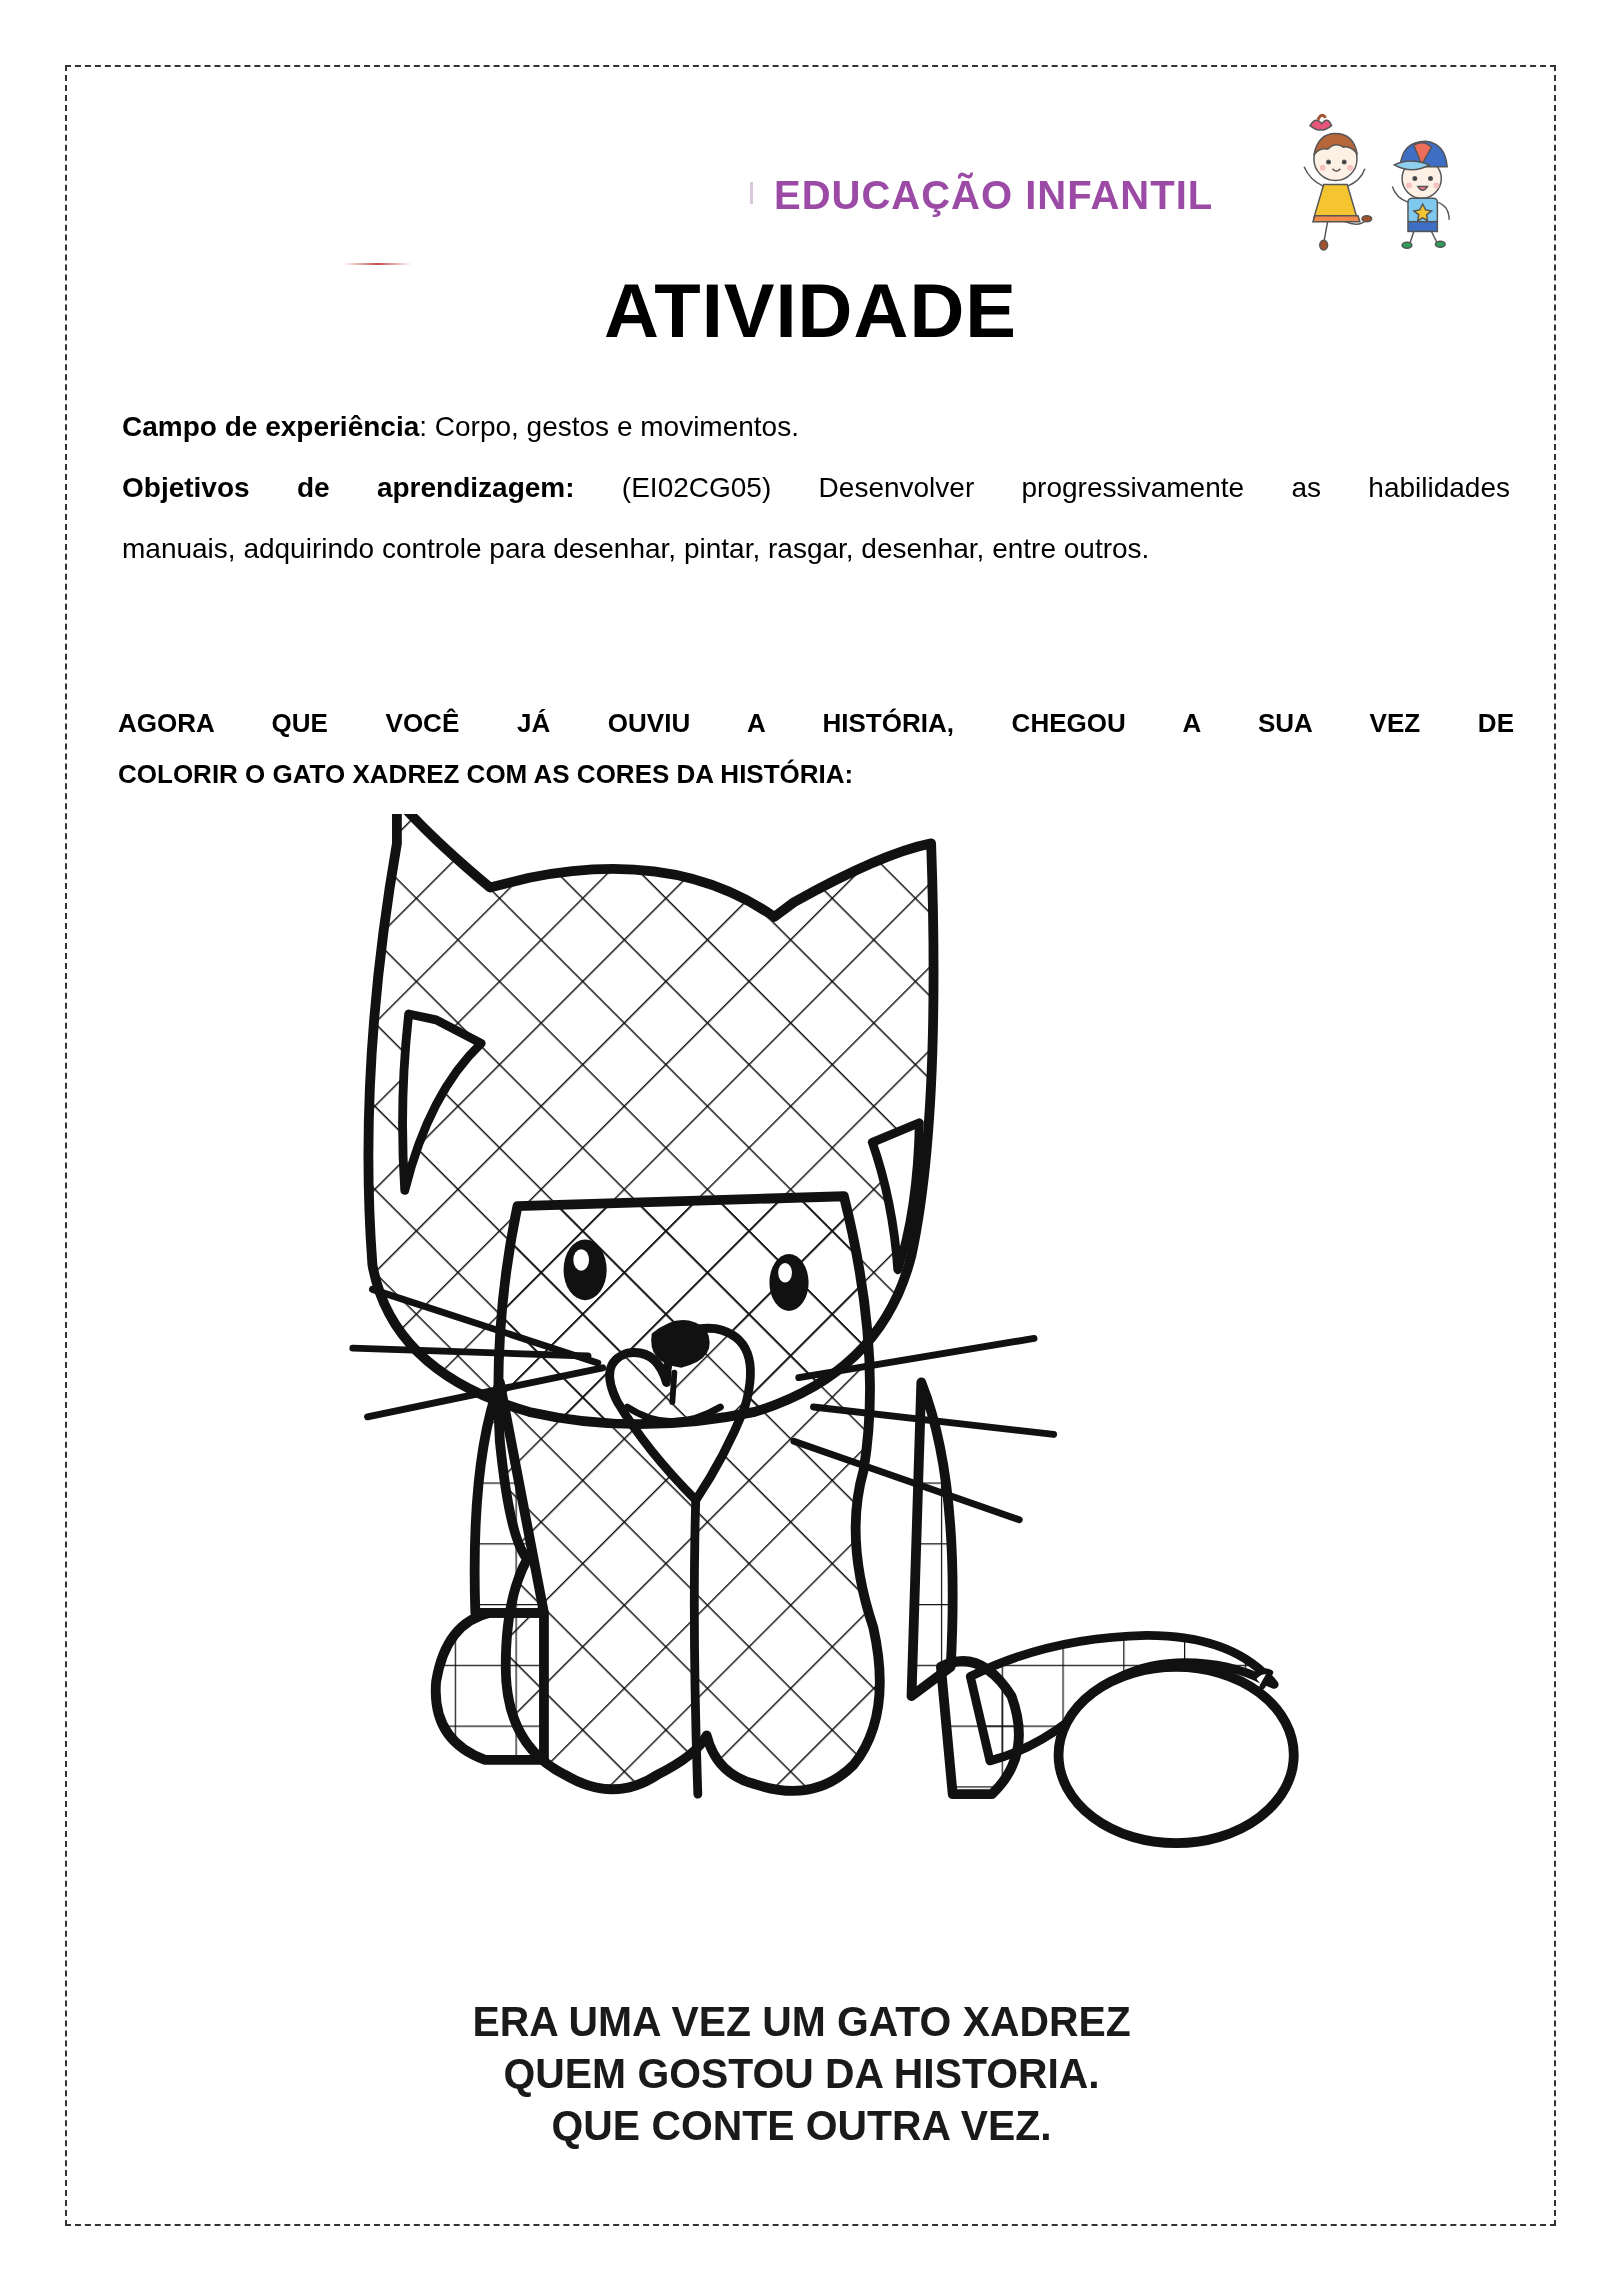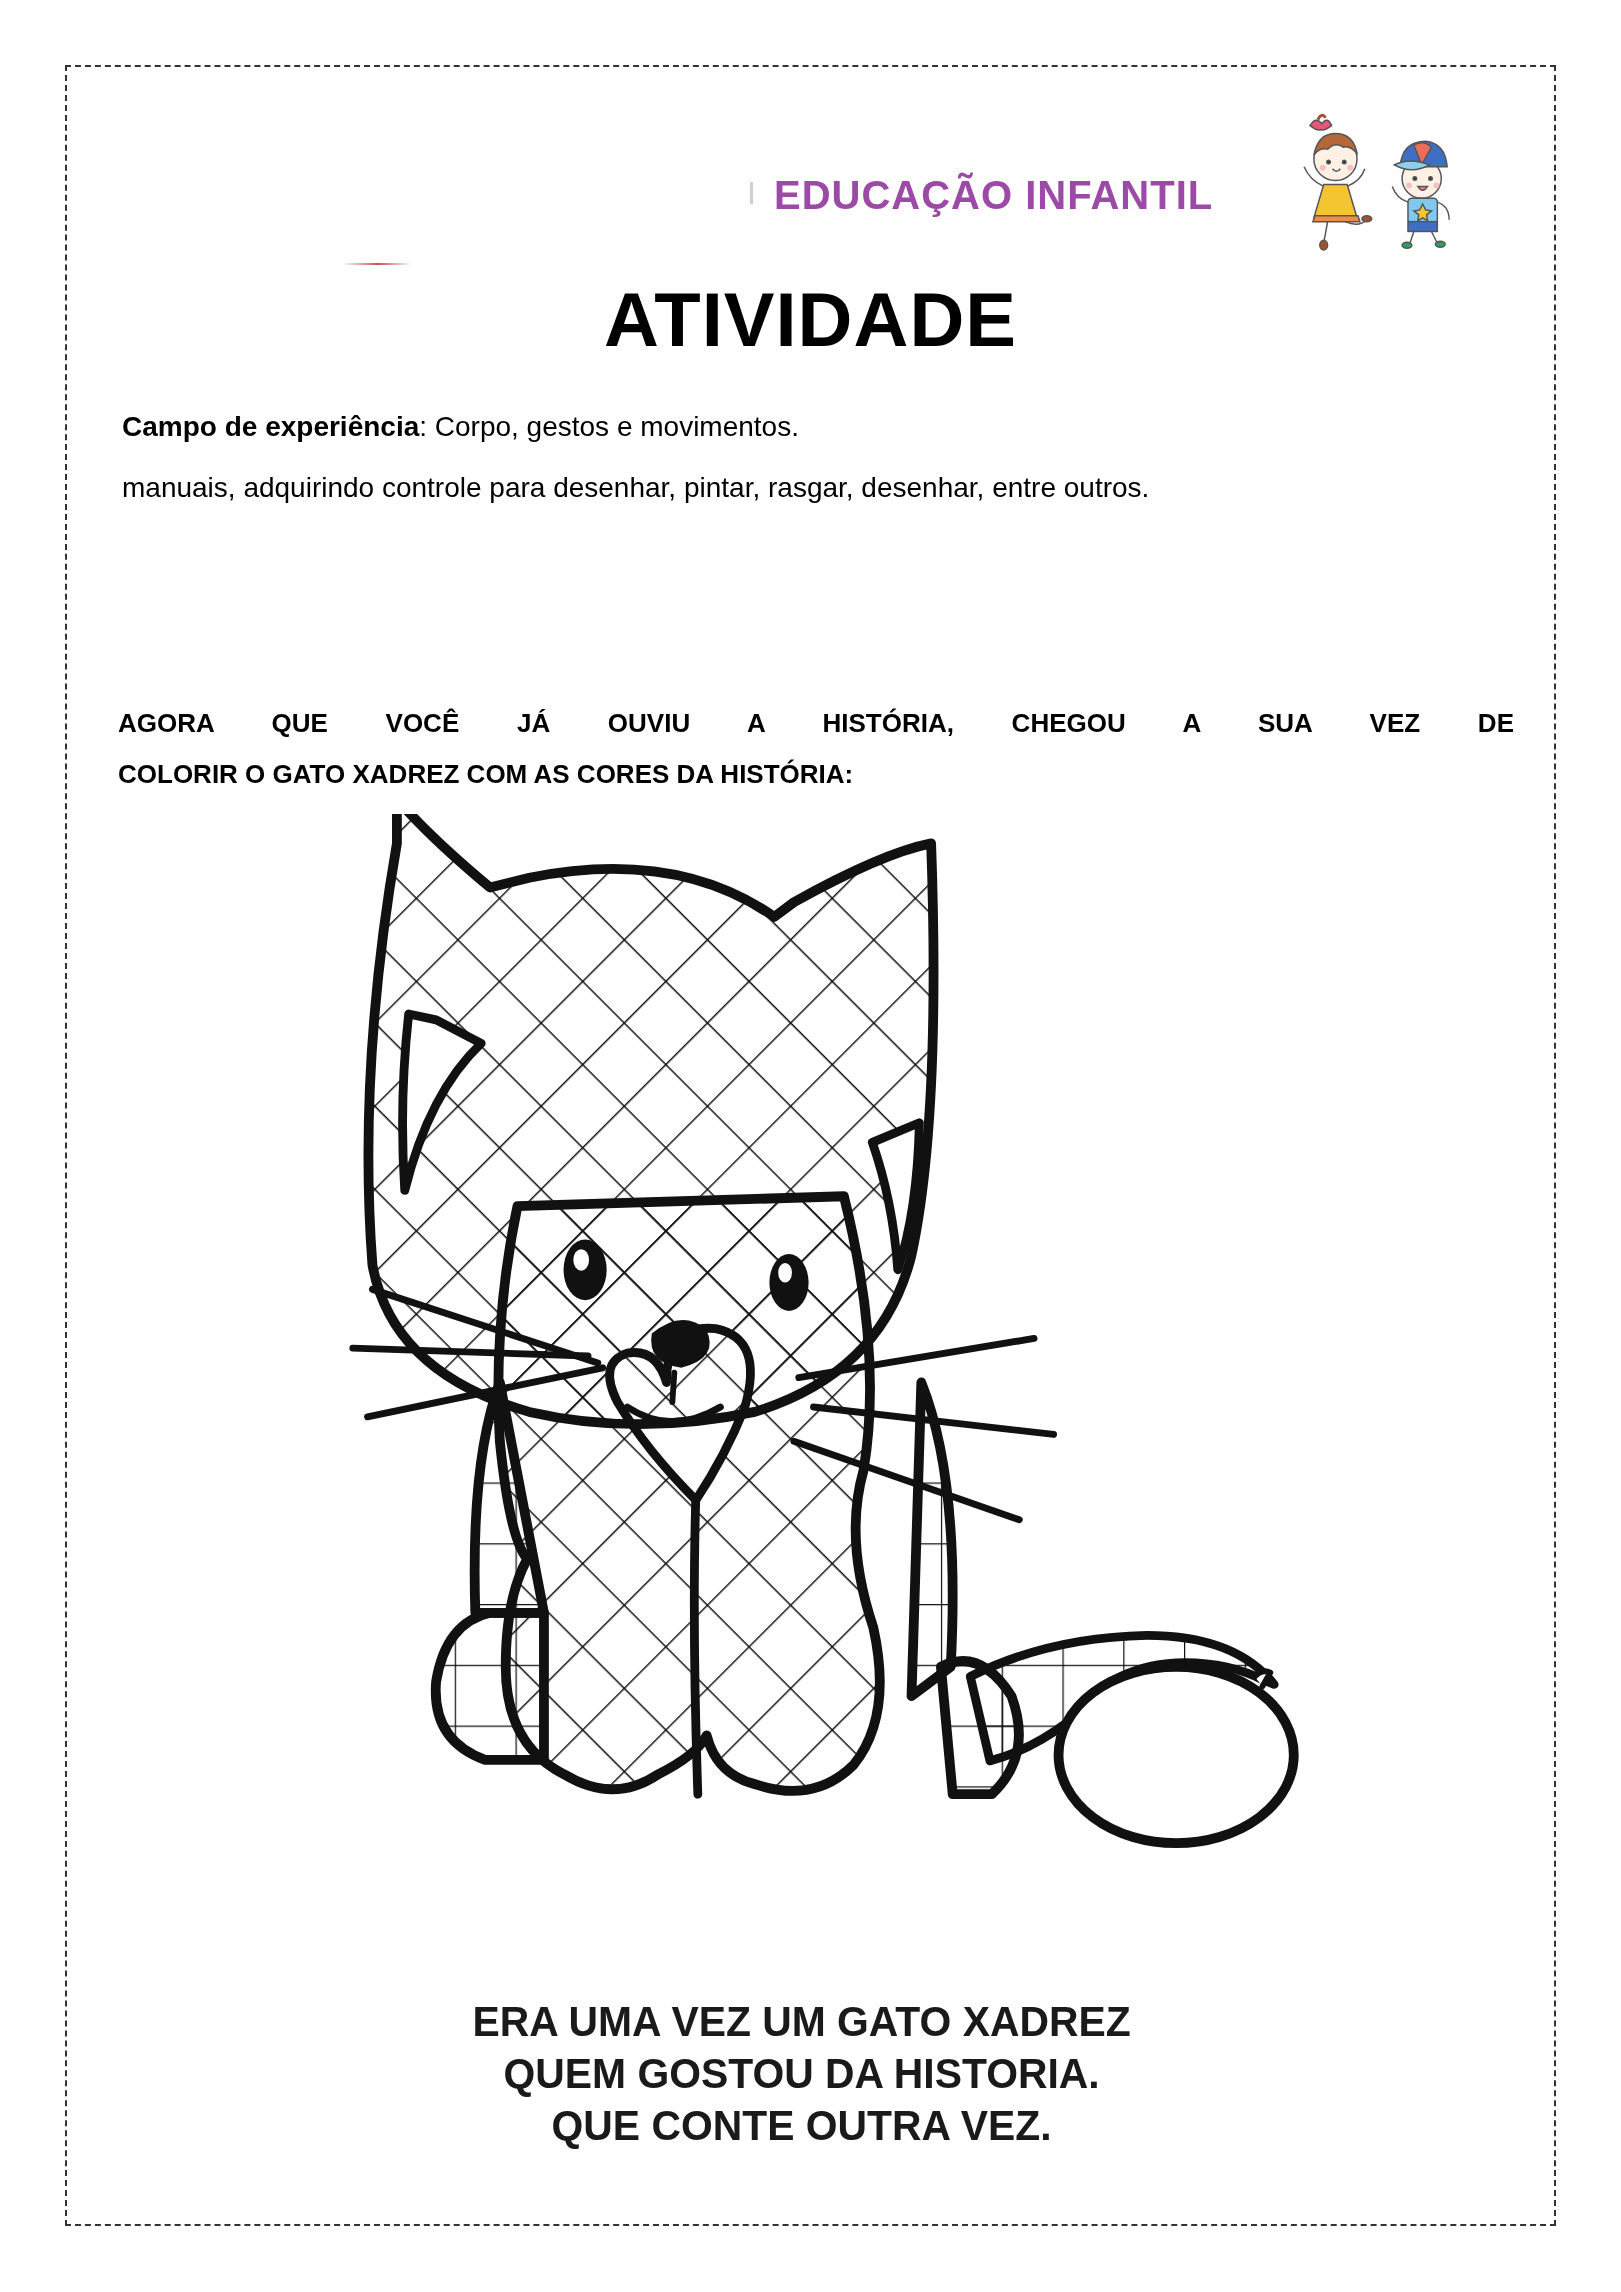--- a/index.html
+++ b/index.html
@@ -16,21 +16,21 @@
       font-size: 40px; letter-spacing: 1px; color: #9b4aa6;
     }
     .brand-tick {
       position: absolute; left: 750px; top: 182px; width: 2.9px; height: 21.6px; background: #d9c8dc;
     }
     .kids { position: absolute; left: 1296px; top: 108px; width: 172px; height: 147px; }
     .deco-line { position: absolute; left: 343px; top: 263px; width: 69px; height: 2px;
                  background: linear-gradient(90deg, rgba(200,80,80,0), #c85050, rgba(200,80,80,0)); }
     .title {
       position: absolute; left: 0; width: 1621px; top: 267px; text-align: center;
-      font-weight: bold; font-size: 76px; line-height: 88px; letter-spacing: 1px; margin-top: 9px;
+      font-weight: bold; font-size: 76px; line-height: 88px; letter-spacing: 1px;
     }
     .info { position: absolute; left: 118px; width: 1396px; top: 394px;
             font-size: 28px; line-height: 57px; }
     .info p { margin: 4px; text-align: justify; }
     .info .lbl { font-weight: bold; }
     .just-line { text-align: justify; text-align-last: justify; }
     .instruction { position: absolute; left: 118px; width: 1396px; top: 698px;
       font-weight: bold; font-size: 26px; line-height: 51px; }
     .instruction .l1 { text-align: justify; text-align-last: justify; word-spacing: 5.9px; }
     .cat { position: absolute; left: 333px; top: 814px; width: 1010px; height: 1137px; }
@@ -92,20 +92,23 @@
 </svg>
 
 <div class="deco-line"></div>
 
 <div class="title">ATIVIDADE</div>
 
 <div class="info">
   <p>
     <span class="lbl">Campo de experiência</span><span>: </span><span>Corpo, gestos e movimentos.</span>
   </p>
+  <p class="just-line">
+    <span class="lbl">Objetivos de aprendizagem:</span><span> (EI02CG05) Desenvolver progressivamente as habilidades</span>
+  </p>
   <p>
     <span>manuais, adquirindo controle para desenhar, pintar, rasgar, desenhar, entre outros.</span>
   </p>
 </div>
 
 <div class="instruction">
   <div class="l1">AGORA QUE VOCÊ JÁ OUVIU A HISTÓRIA, CHEGOU A SUA VEZ DE</div>
   <div>COLORIR O GATO XADREZ COM AS CORES DA HISTÓRIA:</div>
 </div>
 

